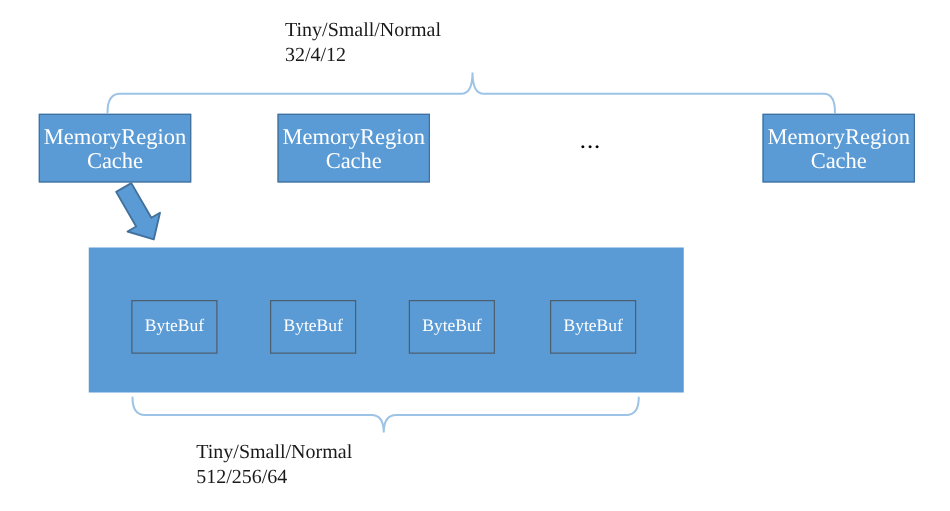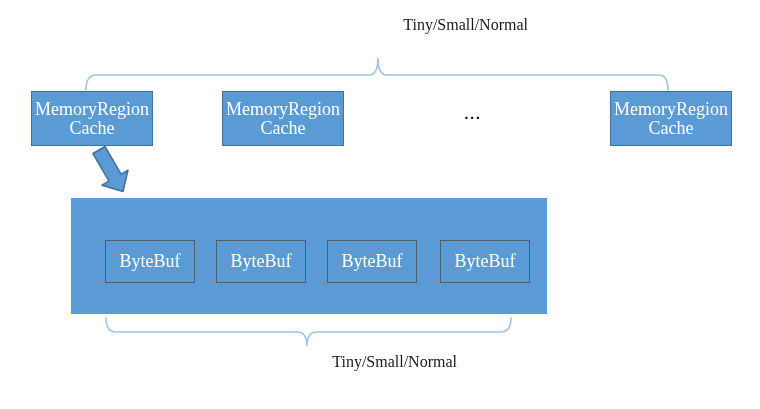--- a/index.html
+++ b/index.html
@@ -2,38 +2,38 @@
 <html><head>
 <meta charset="utf-8">
 <style>
   html,body{margin:0;padding:0;background:#fff;}
   .canvas{
     position:relative;width:760px;height:409px;background:#ffffff;
     font-family:"Liberation Serif", serif;overflow:hidden;
   }
   .svg-layer{position:absolute;left:0;top:0;width:760px;height:409px;}
   .label-block{
-    position:absolute;text-align:right;color:#1a1a1a;
+    position:absolute;text-align:left;color:#1a1a1a;
     font-size:16px;line-height:20px;white-space:nowrap;
   }
   .cache-box{
     position:absolute;top:91px;width:122px;height:55px;
     background:#5B9BD5;border:1px solid #41719C;box-sizing:border-box;
     display:flex;align-items:center;justify-content:center;text-align:center;
     color:#ffffff;font-size:18px;line-height:19px;padding:0 8px;
   }
   .big-rect{
     position:absolute;left:71px;top:198px;width:476px;height:116px;
     background:#5B9BD5;
   }
   .bytebuf-box{
-    position:absolute;top:240px;width:90px;height:43px;
+    position:absolute;top:240px;width:69px;height:43px;
     background:#5B9BD5;border:1px solid #4C5F71;box-sizing:border-box;
     display:flex;align-items:center;justify-content:center;
-    color:#ffffff;font-size:18px;
+    color:#ffffff;font-size:14px;
   }
   .ellipsis{
     position:absolute;left:448px;top:102px;width:50px;height:24px;
     text-align:center;font-size:15px;font-weight:bold;color:#000;
     letter-spacing:2px;line-height:24px;
   }
 </style>
 </head>
 <body>
 
@@ -57,32 +57,34 @@
       <line x1="215" y1="272" x2="177" y2="272" marker-end="url(#ah)"></line>
       <line x1="285" y1="253" x2="324" y2="253" marker-end="url(#ah)"></line>
       <line x1="326" y1="272" x2="288" y2="272" marker-end="url(#ah)"></line>
       <line x1="396" y1="253" x2="437" y2="253" marker-end="url(#ah)"></line>
       <line x1="439" y1="272" x2="399" y2="272" marker-end="url(#ah)"></line>
     </g>
   </svg>
 
   <div class="label-block" style="left:228px;top:15px;width:300px;">
     <div>Tiny/Small/Normal</div>
+    <div>32/4/12</div>
   </div>
 
   <div class="cache-box" style="left:31px;">MemoryRegion Cache</div>
   <div class="cache-box" style="left:222px;">MemoryRegion Cache</div>
   <div class="cache-box" style="left:610px;">MemoryRegion Cache</div>
 
   <div class="ellipsis">...</div>
 
   <div class="big-rect"></div>
 
   <div class="bytebuf-box" style="left:105px;">ByteBuf</div>
   <div class="bytebuf-box" style="left:216px;">ByteBuf</div>
   <div class="bytebuf-box" style="left:327px;">ByteBuf</div>
   <div class="bytebuf-box" style="left:440px;">ByteBuf</div>
 
   <div class="label-block" style="left:157px;top:352px;width:300px;">
     <div>Tiny/Small/Normal</div>
+    <div>512/256/64</div>
   </div>
 
 </div>
 
 </body></html>

